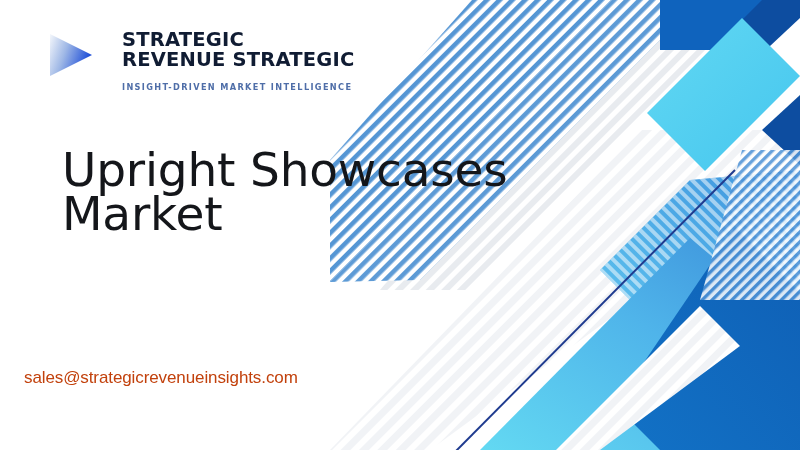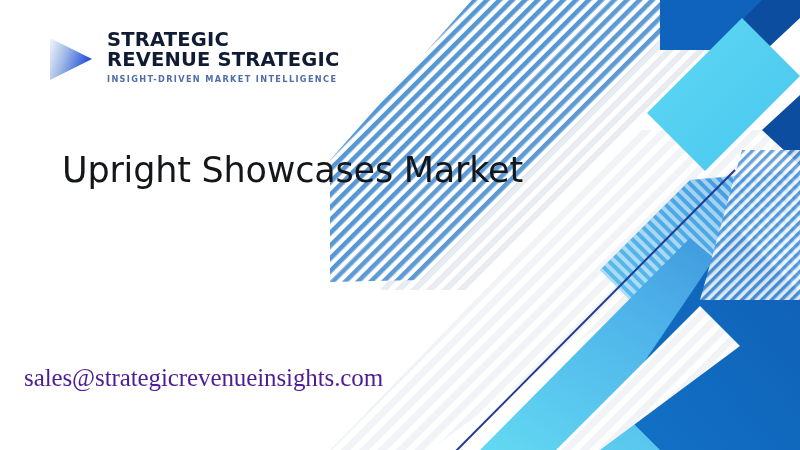--- a/index.html
+++ b/index.html
@@ -23,22 +23,22 @@
     inset: 0;
     pointer-events: none;
   }
 
   
   #logo {
     position: absolute;
     left: 48px;
     top: 30px;
     display: flex;
-    align-items: flex-end;
-    gap: 11px;
+    align-items: flex-start;
+    gap: 26px;
   }
   #logo-mark {
     width: 48px;
     height: 50px;
     flex: 0 0 auto;
   }
   .logo-text-block {
     display: flex;
     flex-direction: column;
     justify-content: center;
@@ -46,54 +46,54 @@
   .logo-line {
     font-family: "DejaVu Sans", "Liberation Sans", sans-serif;
     font-weight: 700;
     font-size: 19.5px;
     line-height: 20px;
     letter-spacing: 0.2px;
     color: #101c33;
     white-space: nowrap;
   }
   .logo-tagline {
-    margin-top: 4px;
+    margin-top: 12px;
     font-family: "DejaVu Sans", "Liberation Sans", sans-serif;
     font-weight: 700;
     font-size: 8.2px;
     line-height: 10px;
     letter-spacing: 1.35px;
     color: #4f6ea8;
     white-space: nowrap;
   }
 
   
   #title {
     position: absolute;
     left: 62px;
     top: 148px;
     width: 470px;
     font-family: "DejaVu Sans", "Liberation Sans", sans-serif;
     font-weight: 400;
-    font-size: 35px;
+    font-size: 47px;
     line-height: 44px;
     color: #14161a;
     letter-spacing: -0.2px;
   }
 
   
   #email {
     position: absolute;
     left: 24px;
     top: 362px;
-    font-family: Liberation Serif, serif;
+    font-family: Liberation Sans, sans-serif;
     font-weight: 400;
-    font-size: 25px;
+    font-size: 17px;
     line-height: 32px;
-    color: #4c1d95;
+    color: #c2410c;
     letter-spacing: -0.1px;
   }
 </style>
 </head>
 <body>
 
 <div id="slide">
 
   <svg id="graphic" viewBox="0 0 800 450" width="800" height="450" xmlns="http://www.w3.org/2000/svg">
     <defs>

